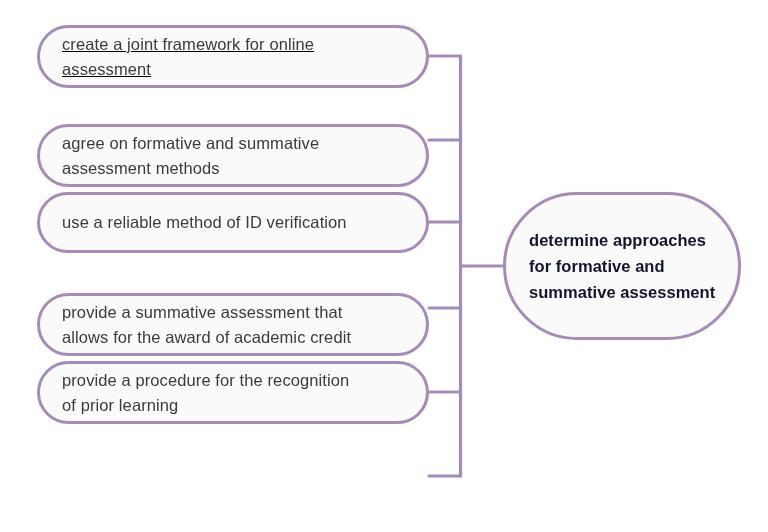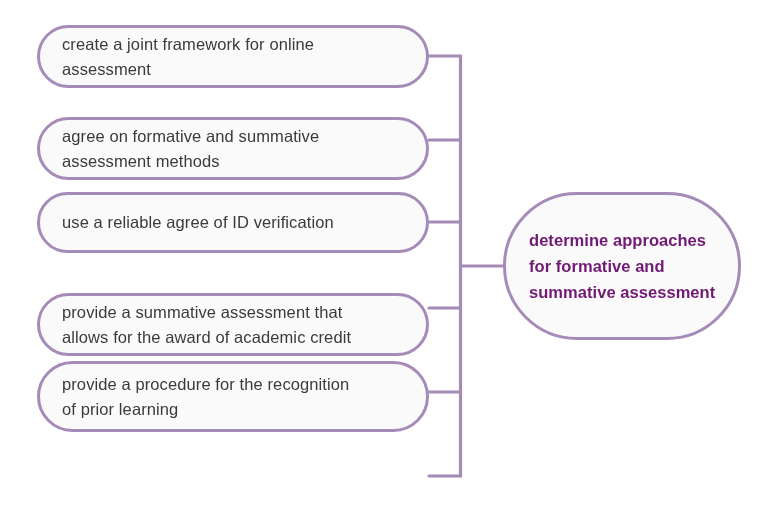--- a/index.html
+++ b/index.html
@@ -56,21 +56,21 @@
     top: 192px;
     width: 238px;
     height: 148px;
     border-radius: 999px;
     padding: 0 16px 0 23px;
   }
   .root-label {
     font-size: 16.5px;
     line-height: 26px;
     font-weight: bold;
-    color: #701a75;
+    color: #0f172a;
     letter-spacing: 0.05px;
     white-space: pre-line;
     text-align: left;
   }
 </style>
 </head>
 <body>
 
 <div id="diagram">
 
@@ -83,40 +83,40 @@
       <path d="M429 140 L460.5 140"></path>
       <path d="M429 222 L460.5 222"></path>
       <path d="M429 308 L460.5 308"></path>
       <path d="M429 392 L460.5 392"></path>
       <path d="M429 476 L460.5 476"></path>
 
       <path d="M460.5 266 L504 266"></path>
     </g>
   </svg>
 
-  <div class="node leaf-node" style="top:25px; height:63px;">
+  <div class="node leaf-node" style="top:25px; height:63px;text-decoration:underline;">
     <span class="leaf-label">create a joint framework for online
 assessment</span>
   </div>
 
-  <div class="node leaf-node" style="top:117px; height:63px;">
+  <div class="node leaf-node" style="top:124px; height:63px;">
     <span class="leaf-label">agree on formative and summative
 assessment methods</span>
   </div>
 
   <div class="node leaf-node" style="top:192px; height:61px;">
-    <span class="leaf-label">use a reliable agree of ID verification</span>
+    <span class="leaf-label">use a reliable method of ID verification</span>
   </div>
 
   <div class="node leaf-node" style="top:293px; height:63px;">
     <span class="leaf-label">provide a summative assessment that
 allows for the award of academic credit</span>
   </div>
 
-  <div class="node leaf-node" style="top:361px; height:71px;align-items:center;">
+  <div class="node leaf-node" style="top:361px; height:63px;align-items:center;">
     <span class="leaf-label">provide a procedure for the recognition
 of prior learning</span>
   </div>
 
 
   <div class="node root-node">
     <span class="root-label">determine approaches
 for formative and
 summative assessment</span>
   </div>

